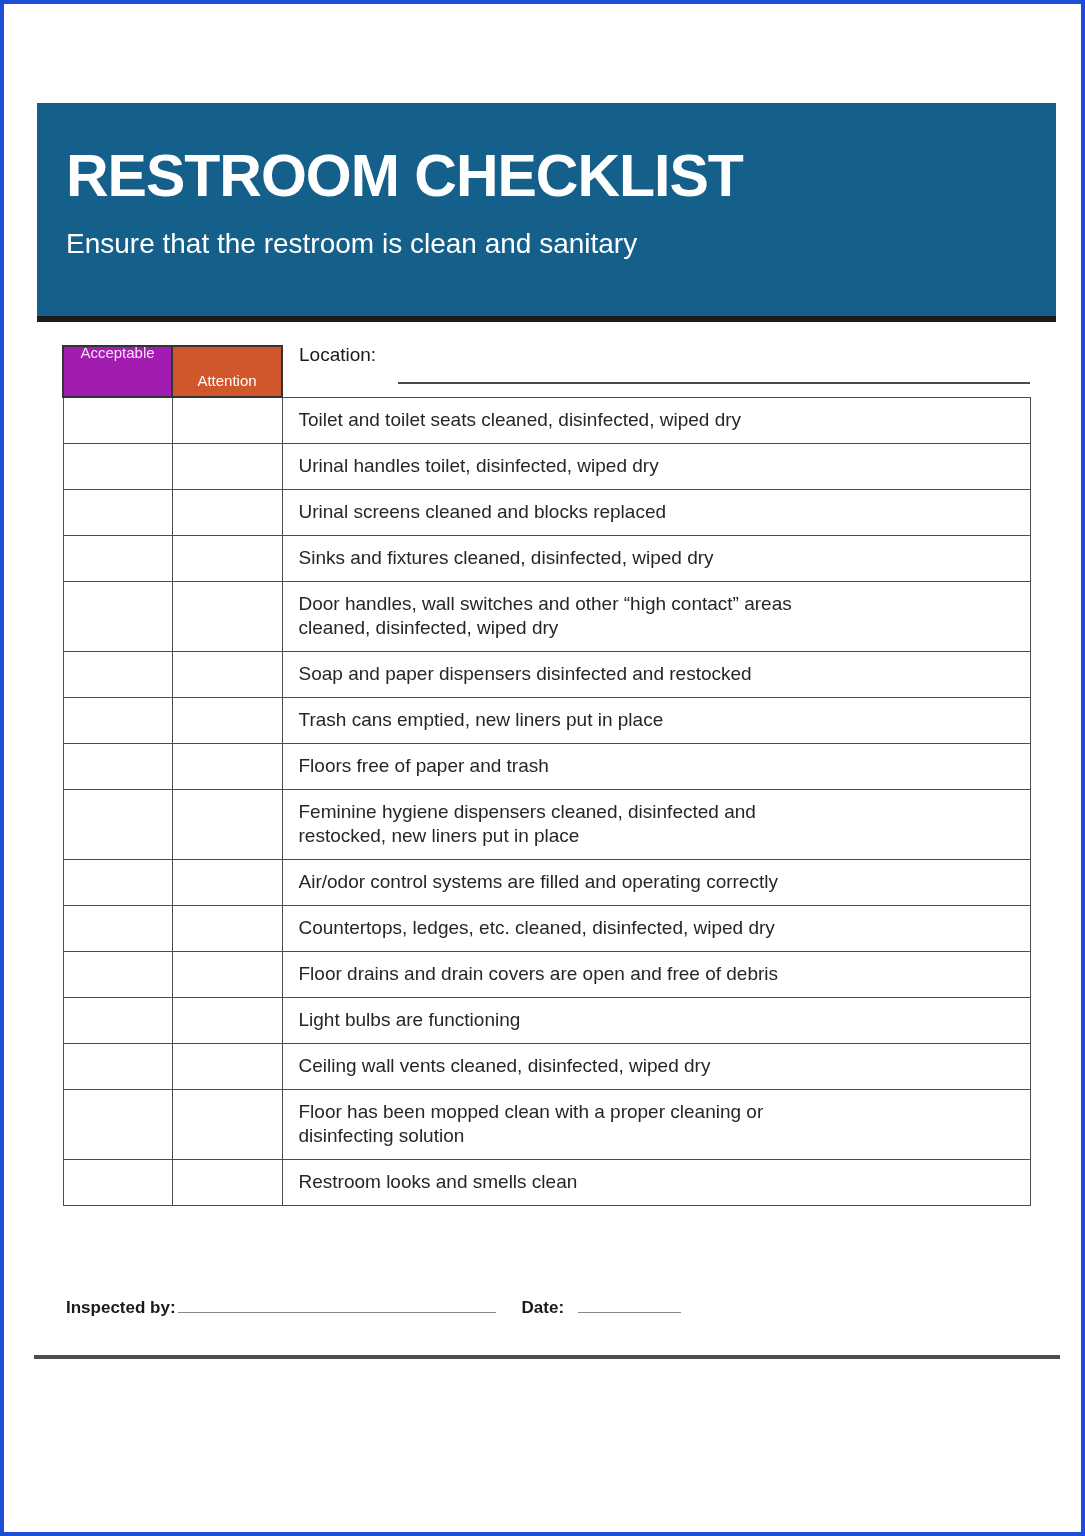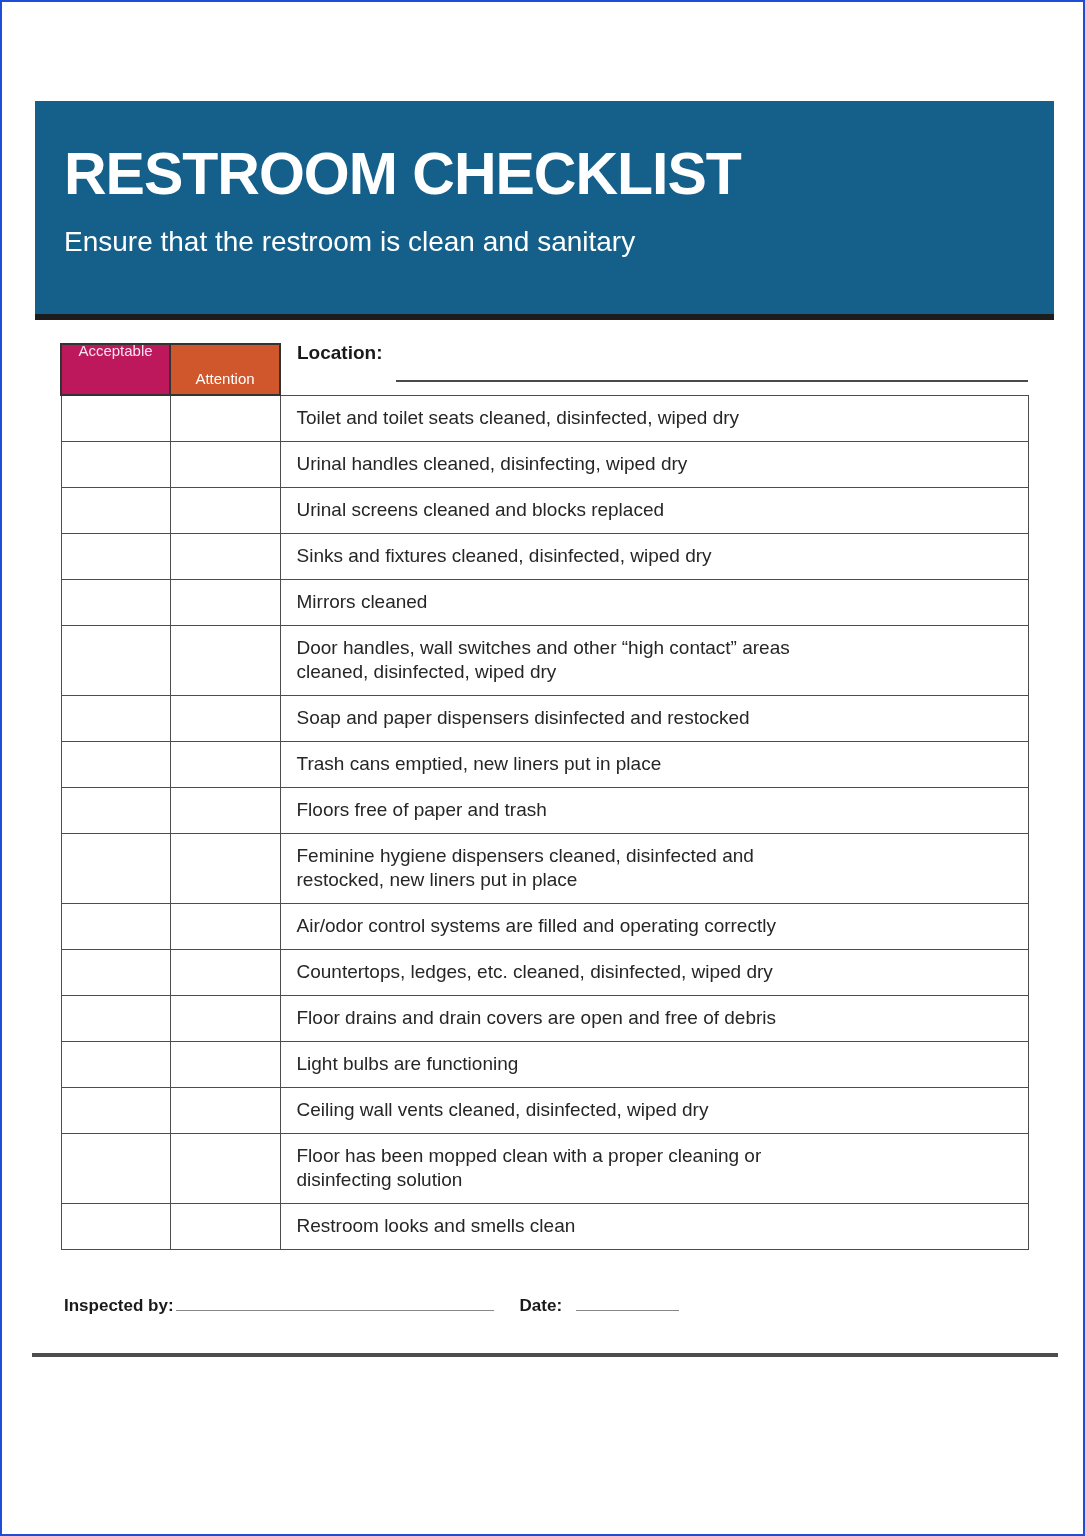--- a/index.html
+++ b/index.html
@@ -4,21 +4,21 @@
 <style>
   * { margin: 0; padding: 0; box-sizing: border-box; }
   html, body { background: #ffffff; }
   body { font-family: "Liberation Sans", "DejaVu Sans", sans-serif; }
 
   .page {
     position: relative;
     width: 1085px;
     height: 1536px;
     background: #ffffff;
-    border: 2px solid #1d4ed8;
+    border: 4px solid #1d4ed8;
     overflow: hidden;
   }
 
   
   .banner {
     position: absolute;
     left: 33px;
     top: 99px;
     width: 1019px;
     height: 219px;
@@ -77,21 +77,21 @@
   .location-cell {
     border: none;
     position: relative;
     vertical-align: top;
   }
   .location-label {
     position: absolute;
     top: -2px;
     left: 16px;
     font-size: 19px;
-    font-weight: bold;
+    font-weight: normal;
     color: #1a1a1a;
   }
   .location-line {
     position: absolute;
     left: 115px;
     right: 0;
     bottom: 13px;
     height: 0;
     border-bottom: 2px solid #4a4a4a;
   }
@@ -150,57 +150,52 @@
   </div>
 
   <table class="checklist-table">
     <colgroup>
         <col class="c1">
         <col class="c2">
         <col class="c3">
       </colgroup>
     <thead>
       <tr>
-        <td class="legend-cell" style="background: #be185d;">
+        <td class="legend-cell" style="background: #a21caf;">
           <span class="legend-acceptable-label">Acceptable</span>
         </td>
         <td class="legend-cell" style="background: rgb(208, 87, 43);">
           <span class="legend-attention-label">Attention</span>
         </td>
         <td class="location-cell">
           <span class="location-label">Location:</span>
           <span class="location-line"></span>
         </td>
       </tr>
     </thead>
     <tbody>
         <tr>
           <td class="check-cell"></td>
           <td class="check-cell"></td>
           <td class="item-cell">Toilet and toilet seats cleaned, disinfected, wiped dry</td>
         </tr>
         <tr>
           <td class="check-cell"></td>
           <td class="check-cell"></td>
-          <td class="item-cell">Urinal handles cleaned, disinfecting, wiped dry</td>
+          <td class="item-cell">Urinal handles toilet, disinfected, wiped dry</td>
         </tr>
         <tr>
           <td class="check-cell"></td>
           <td class="check-cell"></td>
           <td class="item-cell">Urinal screens cleaned and blocks replaced</td>
         </tr>
         <tr>
           <td class="check-cell"></td>
           <td class="check-cell"></td>
           <td class="item-cell">Sinks and fixtures cleaned, disinfected, wiped dry</td>
-        </tr>
-        <tr>
-          <td class="check-cell"></td>
-          <td class="check-cell"></td>
-          <td class="item-cell">Mirrors cleaned</td>
         </tr>
         <tr>
           <td class="check-cell"></td>
           <td class="check-cell"></td>
           <td class="item-cell">Door handles, wall switches and other “high contact” areas
 cleaned, disinfected, wiped dry</td>
         </tr>
         <tr>
           <td class="check-cell"></td>
           <td class="check-cell"></td>

